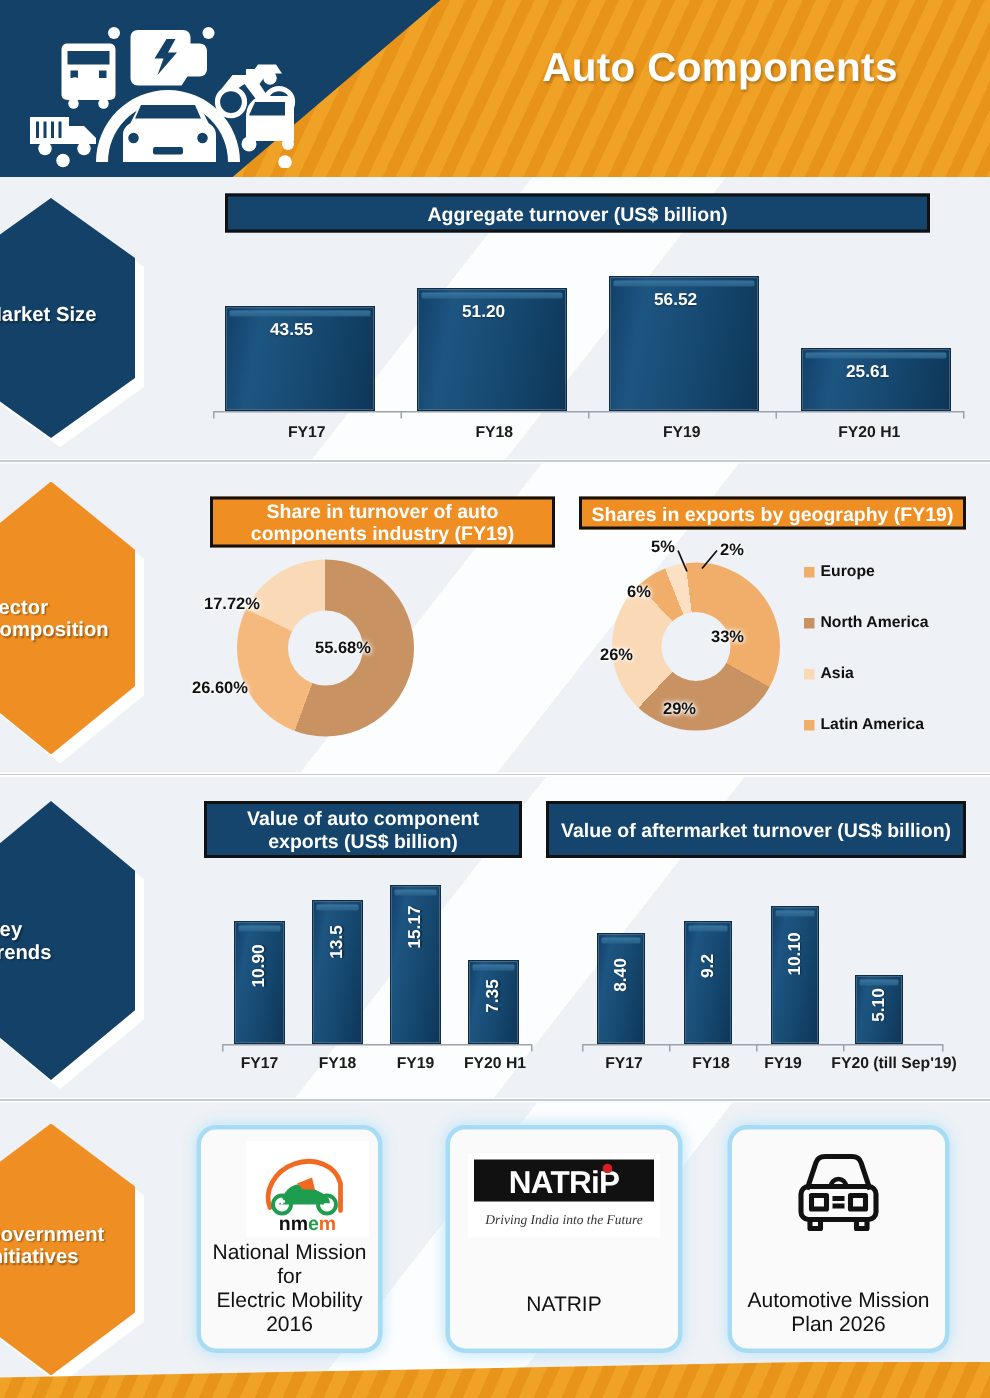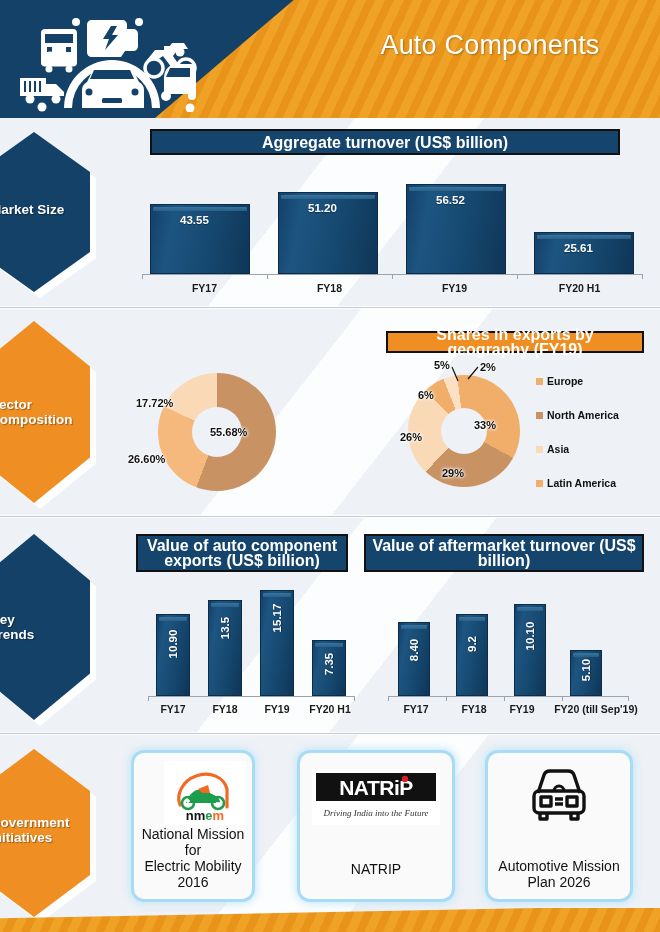--- a/index.html
+++ b/index.html
@@ -10,22 +10,22 @@
 
   
   .header{position:absolute;left:0;top:0;width:660px;height:118px;overflow:hidden;}
   .hdr-navy{position:absolute;left:0;top:0;width:660px;height:118px;background:#134167;}
   .hdr-orange{position:absolute;left:0;top:0;width:660px;height:118px;
     background:
       repeating-linear-gradient(115deg,
         #f0a226 0px,#f0a226 9px,
         #e8941a 9px,#e8941a 17px);
     clip-path:polygon(44.5% 0,100% 0,100% 100%,23.5% 100%);}
-  .hdr-title{position:absolute;left:340px;top:30px;width:300px;text-align:center;
-    color:#ffffff;font-size:27px;font-weight:normal;letter-spacing:.2px;
+  .hdr-title{position:absolute;left:330px;top:30px;width:300px;text-align:center;
+    color:#ffffff;font-size:27px;font-weight:bold;letter-spacing:.2px;
     text-shadow:1px 1px 2px rgba(0,0,0,.28);}
   .hdr-icon{position:absolute;left:14px;top:8px;width:190px;height:104px;}
 
   
   .section{position:absolute;left:0;width:660px;background:#eef1f5;}
   .sect-sep{position:absolute;left:0;width:660px;height:3px;
     background:linear-gradient(to bottom,#ffffff 0,#ffffff 1px,#c3ccd6 1px,#c3ccd6 2px,#ffffff 2px);}
   .diag{position:absolute;top:0;width:660px;height:100%;
     background:linear-gradient(128deg,transparent 0 44%,#ffffff 44% 60%,transparent 60%);
     opacity:.85;pointer-events:none;}
@@ -39,21 +39,21 @@
   .hex{position:absolute;left:0;top:0;width:112px;height:100%;
     clip-path:polygon(50% 0,100% 25%,100% 75%,50% 100%,0 75%,0 25%);}
   .hex.navy{background:#134167;}
   .hex.orange{background:#ef8e22;}
   .hexlabel{position:absolute;left:8px;width:104px;color:#fff;font-weight:bold;
     font-size:13.5px;line-height:15px;text-align:left;
     text-shadow:1px 1px 1px rgba(0,0,0,.35);padding-left:4px;box-sizing:border-box;}
 
   
   .banner{position:absolute;box-sizing:border-box;border:2px solid #111;
-    color:#fff;font-weight:bold;font-size:16px;line-height:15px;
+    color:#fff;font-weight:bold;font-size:13px;line-height:15px;
     display:flex;align-items:center;justify-content:center;text-align:center;
     padding:2px 6px;}
   .banner.navy{background:#15456c;}
   .banner.orange{background:#ef8e22;}
 
   
   .chart{position:absolute;}
   .axis{position:absolute;background:#9aa3ad;height:1px;}
   .tick{position:absolute;background:#9aa3ad;width:1px;}
   .bar{position:absolute;background:linear-gradient(to right,#0f3f65 0%,#1b5泥 0%,#1d547f 18%,#15456c 60%,#0e3354 100%);
@@ -205,20 +205,21 @@
 
     <div class="hexwrap" style="top:12px;height:182px;">
       <div class="hexshadow"></div>
       <div class="hex orange"></div>
       <div class="hexlabel" style="top:76px;">
         <div>Sector</div>
         <div>Composition</div>
       </div>
     </div>
 
+    <div class="banner orange" style="left:140px;top:22px;width:230px;height:34px;">Share in turnover of auto components industry (FY19)</div>
 
     <div class="chart" style="left:140px;top:62px;width:230px;height:130px;">
       <div class="donut" style="left:18px;top:2px;width:118px;height:118px;
            background:conic-gradient(#c89263 0deg 200.4deg,#f5b97d 200.4deg 296.2deg,#fad9b6 296.2deg 360deg);">
         <div class="hole" style="left:34px;top:34px;width:50px;height:50px;"></div>
       </div>
       <div class="pct" style="left:70px;top:55px;">55.68%</div>
       <div class="pct" style="left:-12px;top:82px;">26.60%</div>
       <div class="pct" style="left:-4px;top:26px;">17.72%</div>
 

